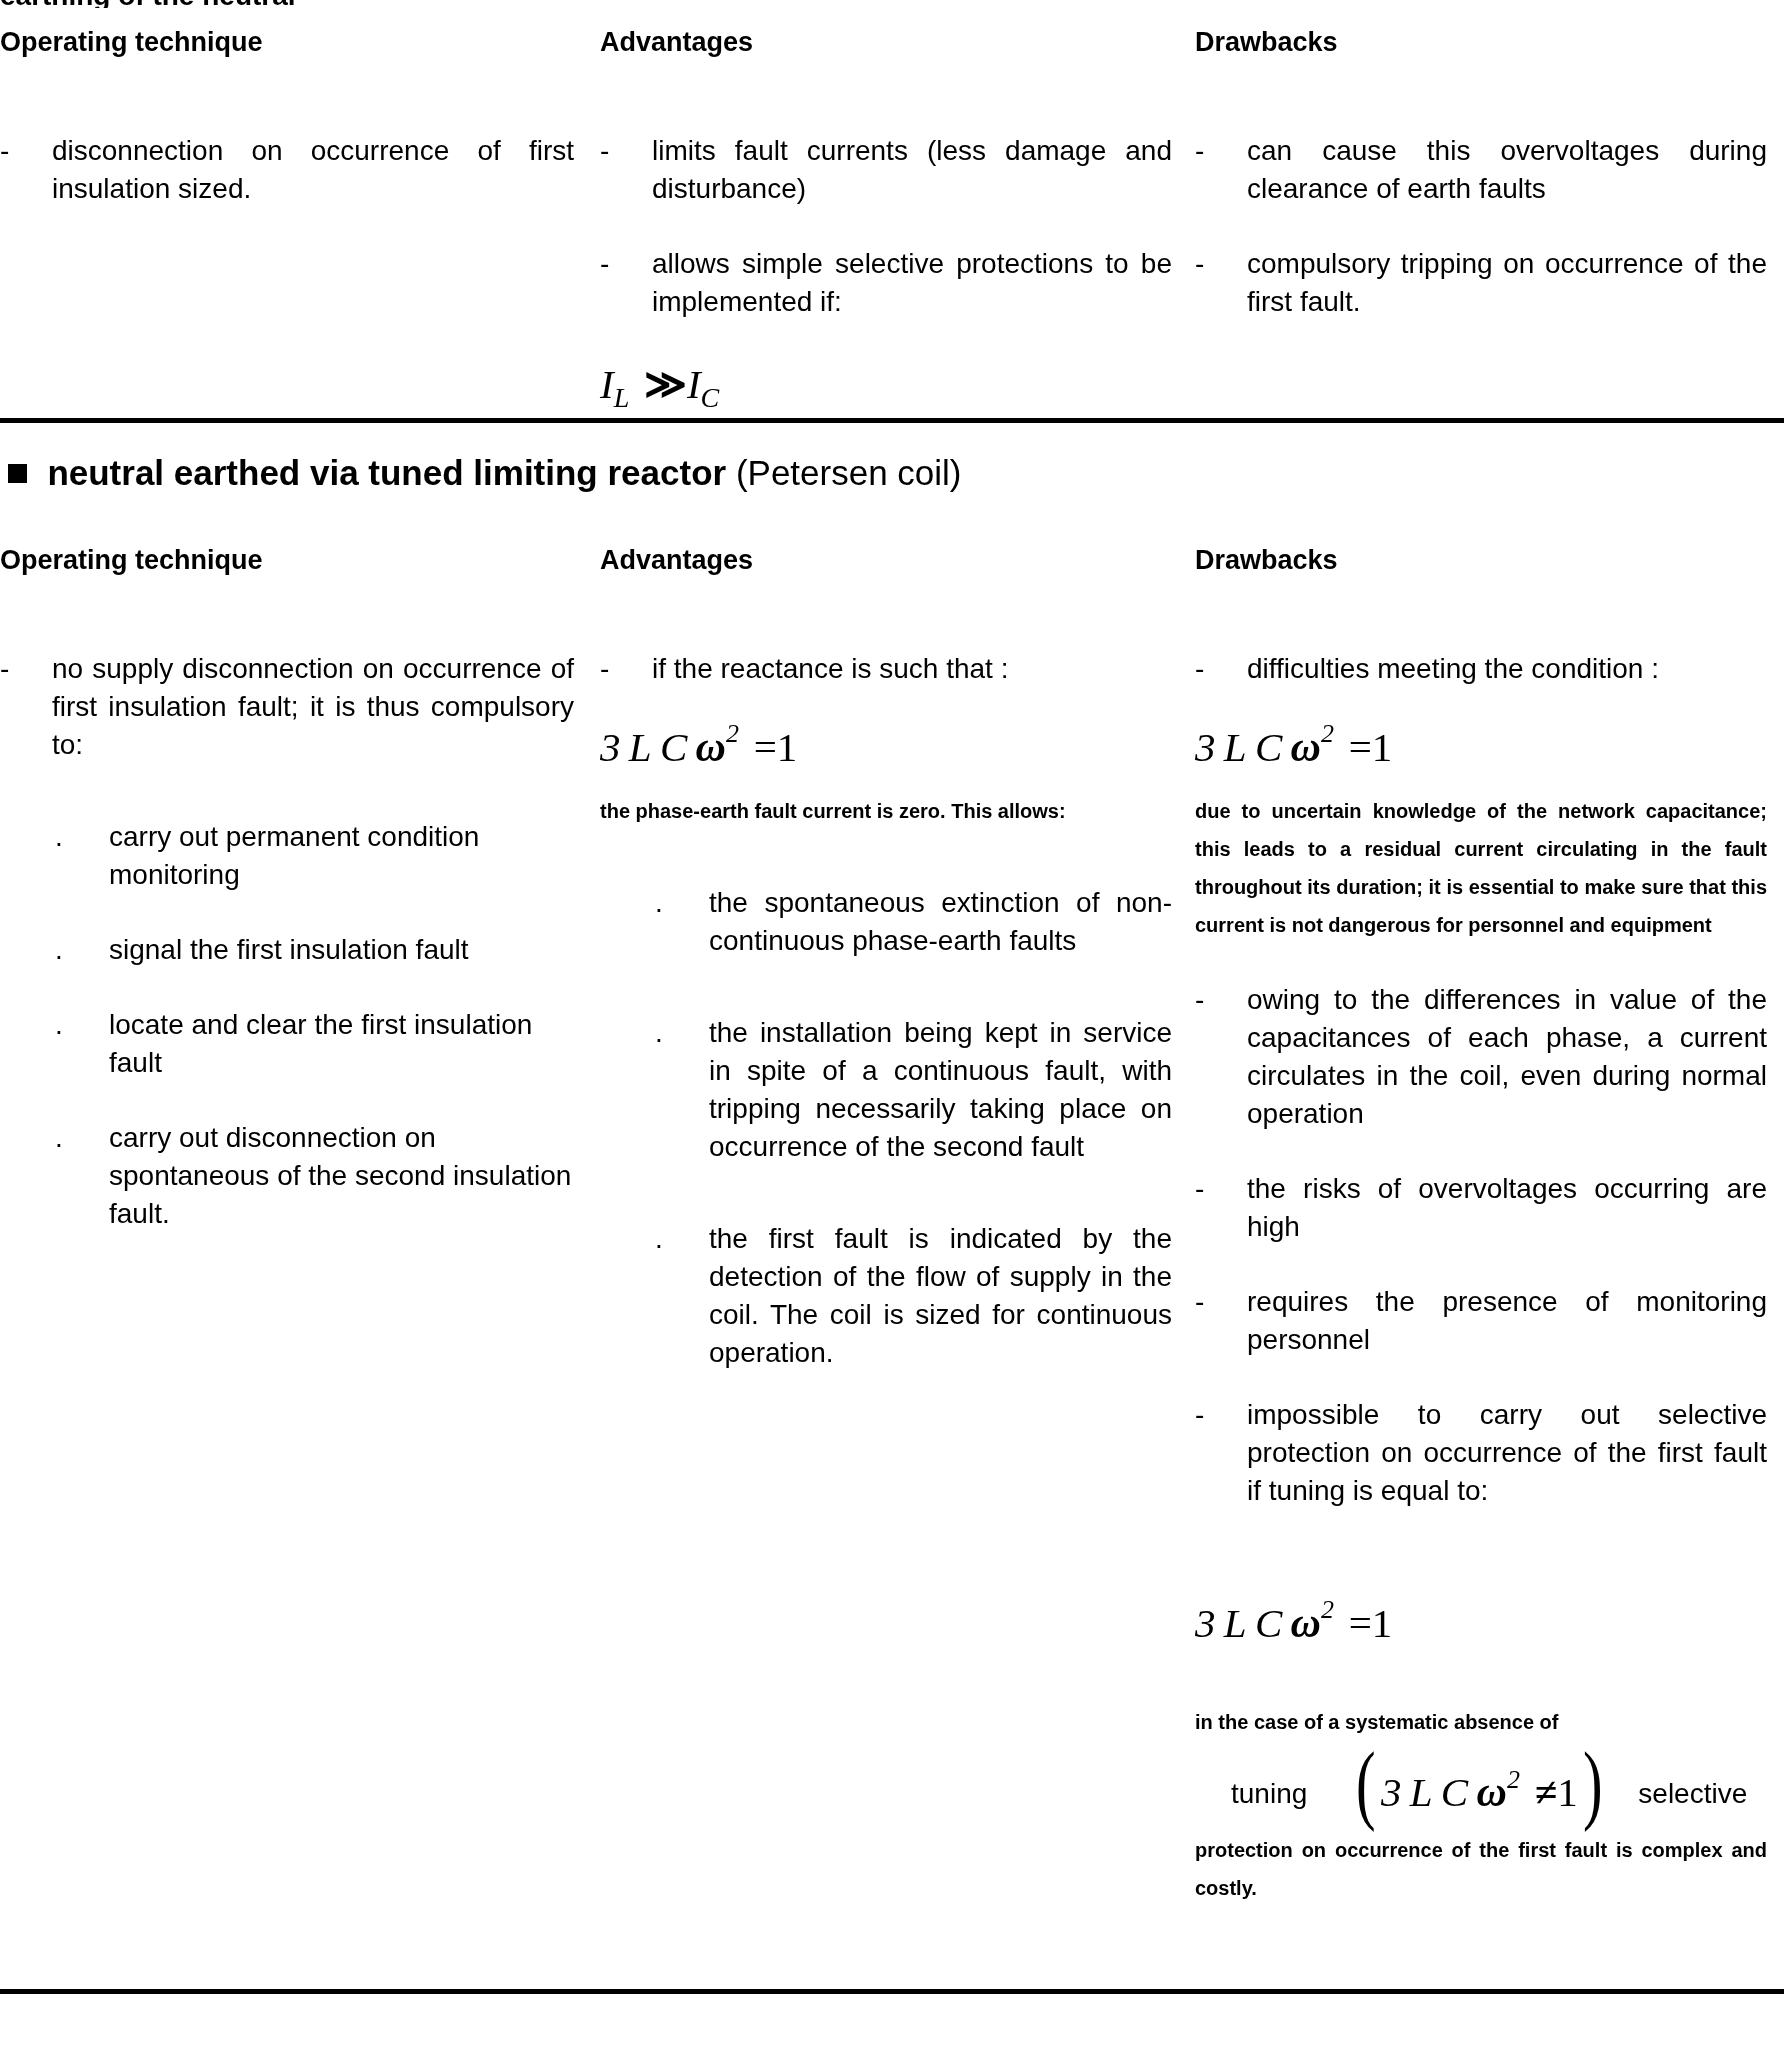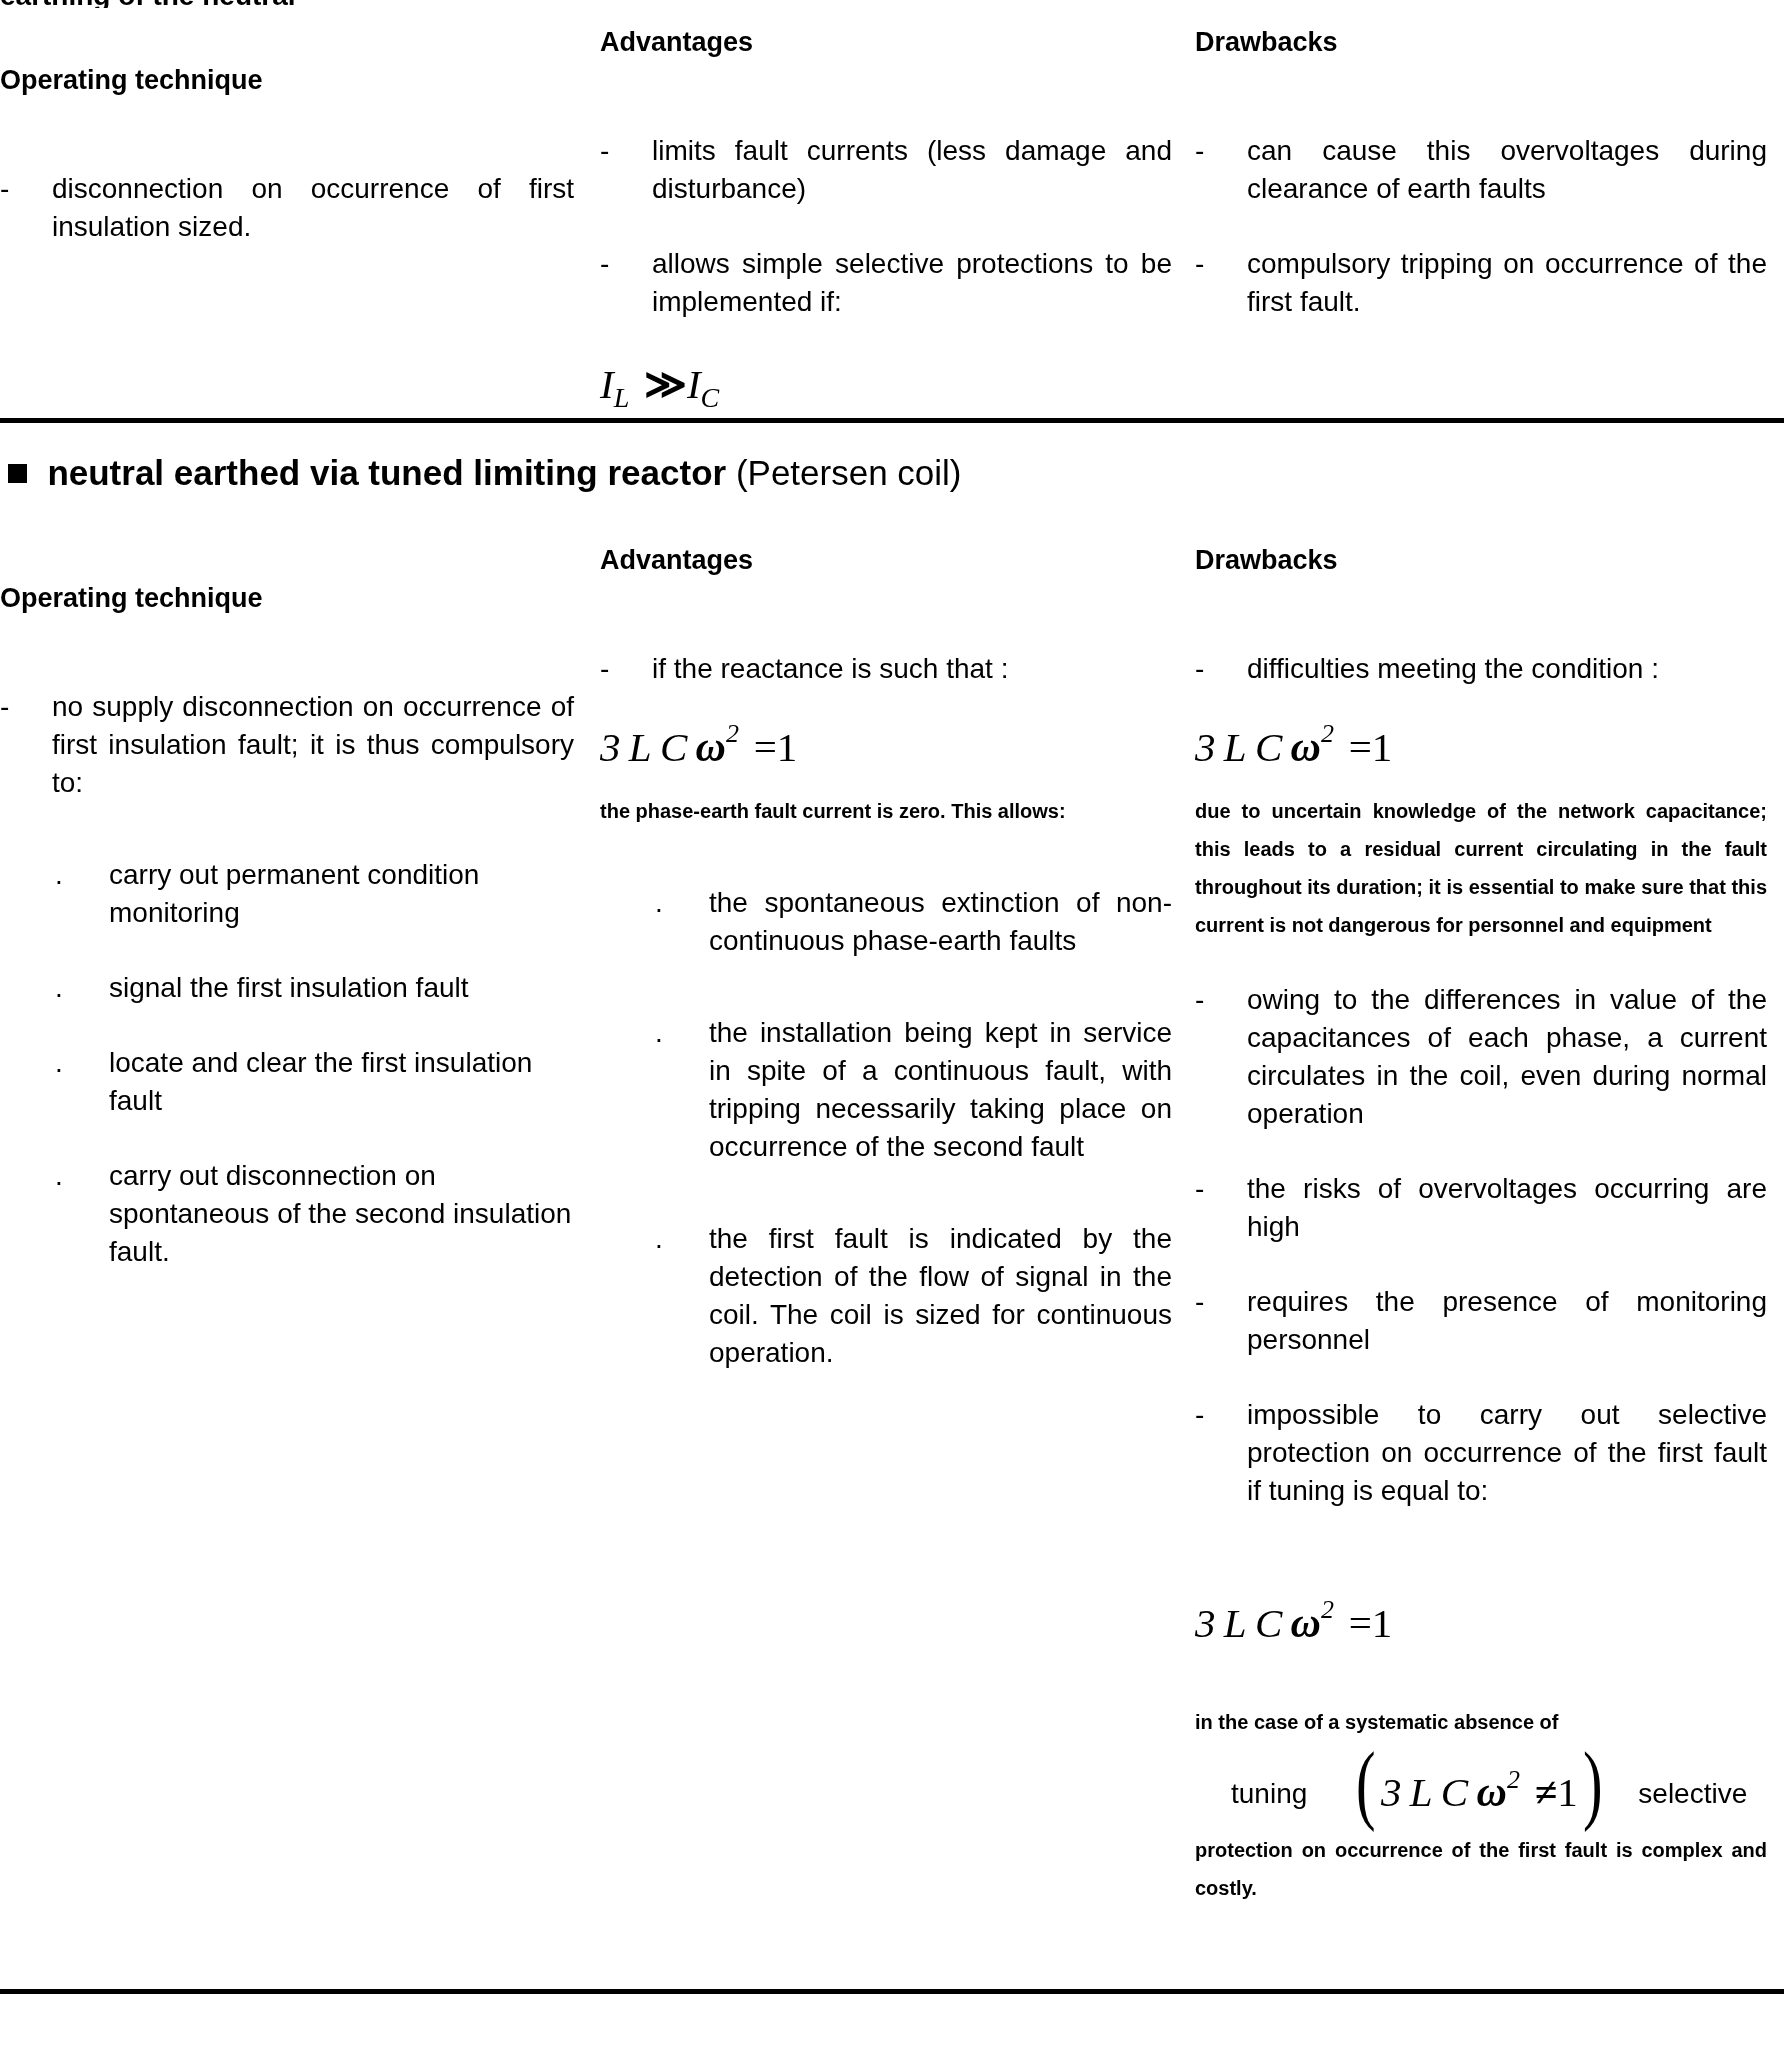--- a/index.html
+++ b/index.html
@@ -45,21 +45,21 @@
   .block {
     position: absolute;
     left: 0px;
     width: 1785px;
   }
 
   .col {
     position: absolute;
     top: 0px;
   }
-  .col-a { left: 0px;    width: 574px; margin-top: 38px; }
+  .col-a { left: 0px;    width: 574px; }
   .col-b { left: 600px;  width: 572px; }
   .col-c { left: 1195px; width: 572px; }
 
   .colhead {
     font-size: 27px;
     font-weight: bold;
     letter-spacing: 0px;
     line-height: 29.5px;
     white-space: nowrap;
   }
@@ -301,21 +301,21 @@
       <div class="subtext">the spontaneous extinction of non-continuous phase-earth faults</div>
     </div>
     <div class="sp-l"></div>
     <div class="subrow">
       <span class="subdot">.</span>
       <div class="subtext">the installation being kept in service in spite of a continuous fault, with tripping necessarily taking place on occurrence of the second fault</div>
     </div>
     <div class="sp-l"></div>
     <div class="subrow">
       <span class="subdot">.</span>
-      <div class="subtext">the first fault is indicated by the detection of the flow of signal in the coil. The coil is sized for continuous operation.</div>
+      <div class="subtext">the first fault is indicated by the detection of the flow of supply in the coil. The coil is sized for continuous operation.</div>
     </div>
   </div>
 
   <div class="col col-c">
     <div class="colhead">Drawbacks</div>
     <div class="sp-xl"></div>
 
     <div class="brow">
       <span class="dash">-</span>
       <div class="btext left-al">difficulties meeting the condition :</div>

